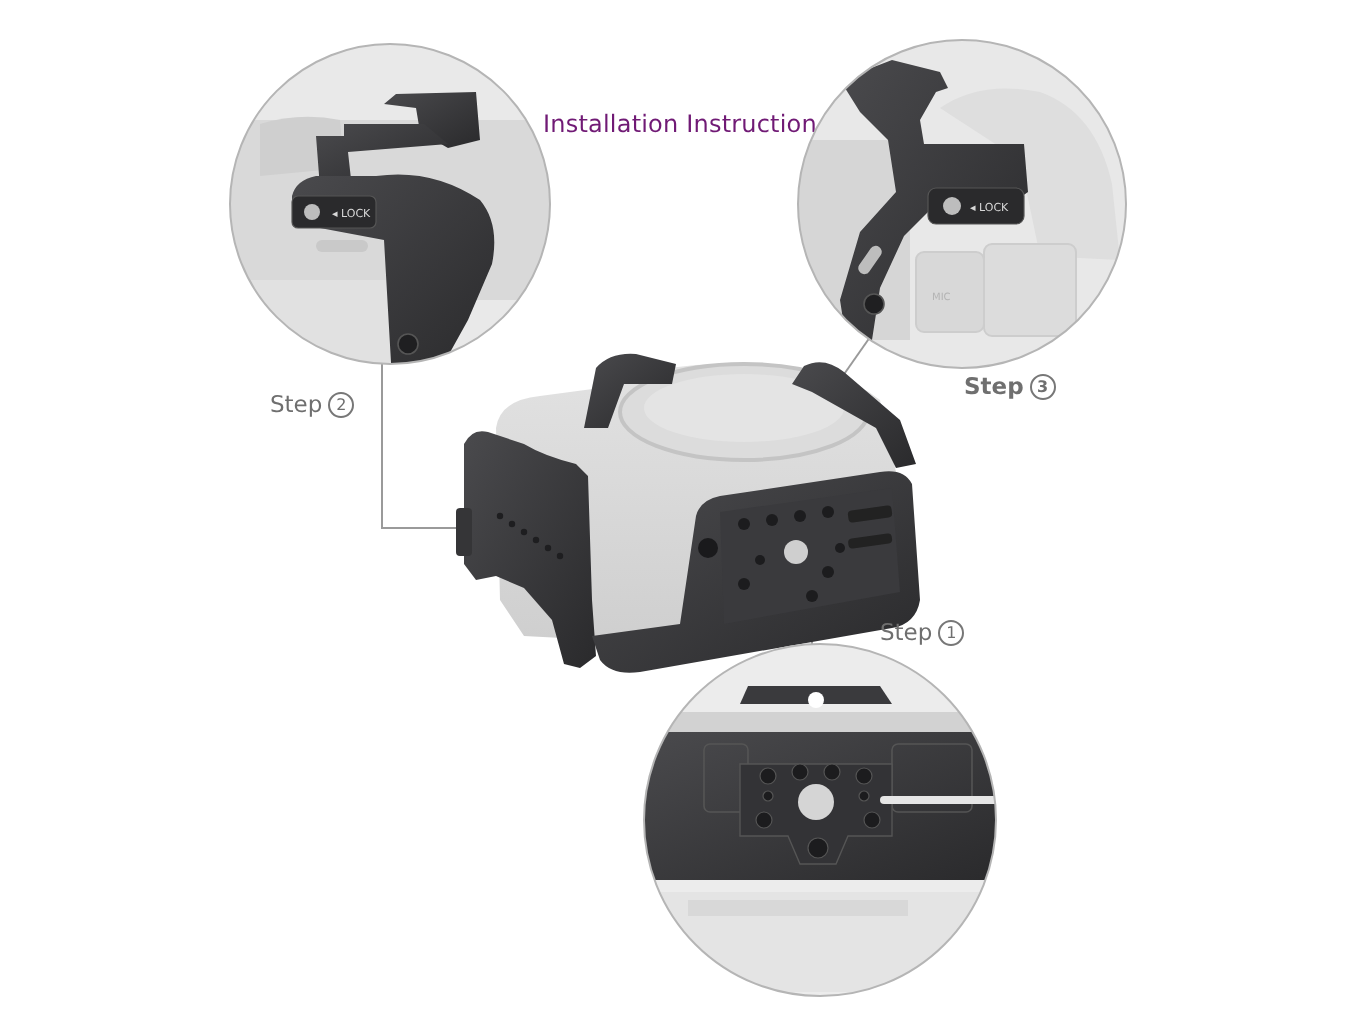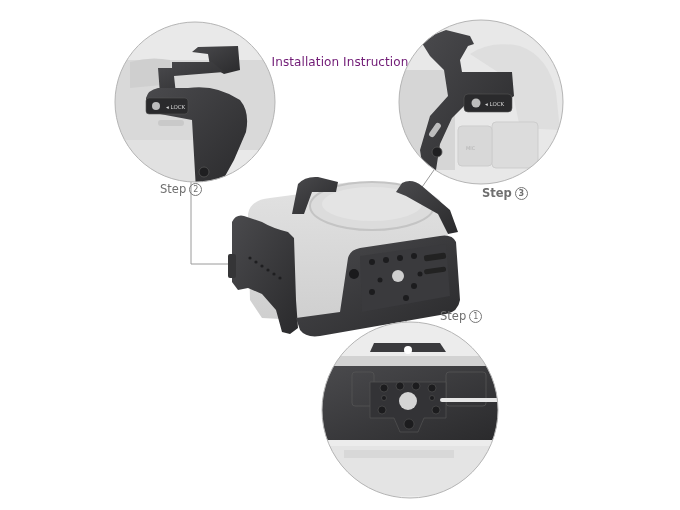--- a/index.html
+++ b/index.html
@@ -133,21 +133,21 @@
       <circle cx="409" cy="424" r="5"></circle>
     </g>
     <circle cx="408" cy="401" r="9" fill="#d5d5d5"></circle>
     <rect x="440" y="398" width="60" height="4" rx="2" fill="#e6e6e6"></rect>
     <rect x="320" y="446" width="180" height="50" fill="#e4e4e4"></rect>
     <rect x="344" y="450" width="110" height="8" fill="#d8d8d8"></rect>
   </g>
   <circle cx="410" cy="410" r="88" fill="none" stroke="#b5b5b5" stroke-width="1"></circle>
 </svg>
 
-<div class="step-label" style="left:135px; top:182px;margin-left:25px;">
+<div class="step-label" style="left:135px; top:195px;">
   <span>Step</span><span class="num">2</span>
 </div>
 <div class="step-label" style="left:482px; top:186px;font-weight:bold;">
   <span>Step</span><span class="num">3</span>
 </div>
 <div class="step-label" style="left:440px; top:309px;">
   <span>Step</span><span class="num">1</span>
 </div>
 
 </body></html>

